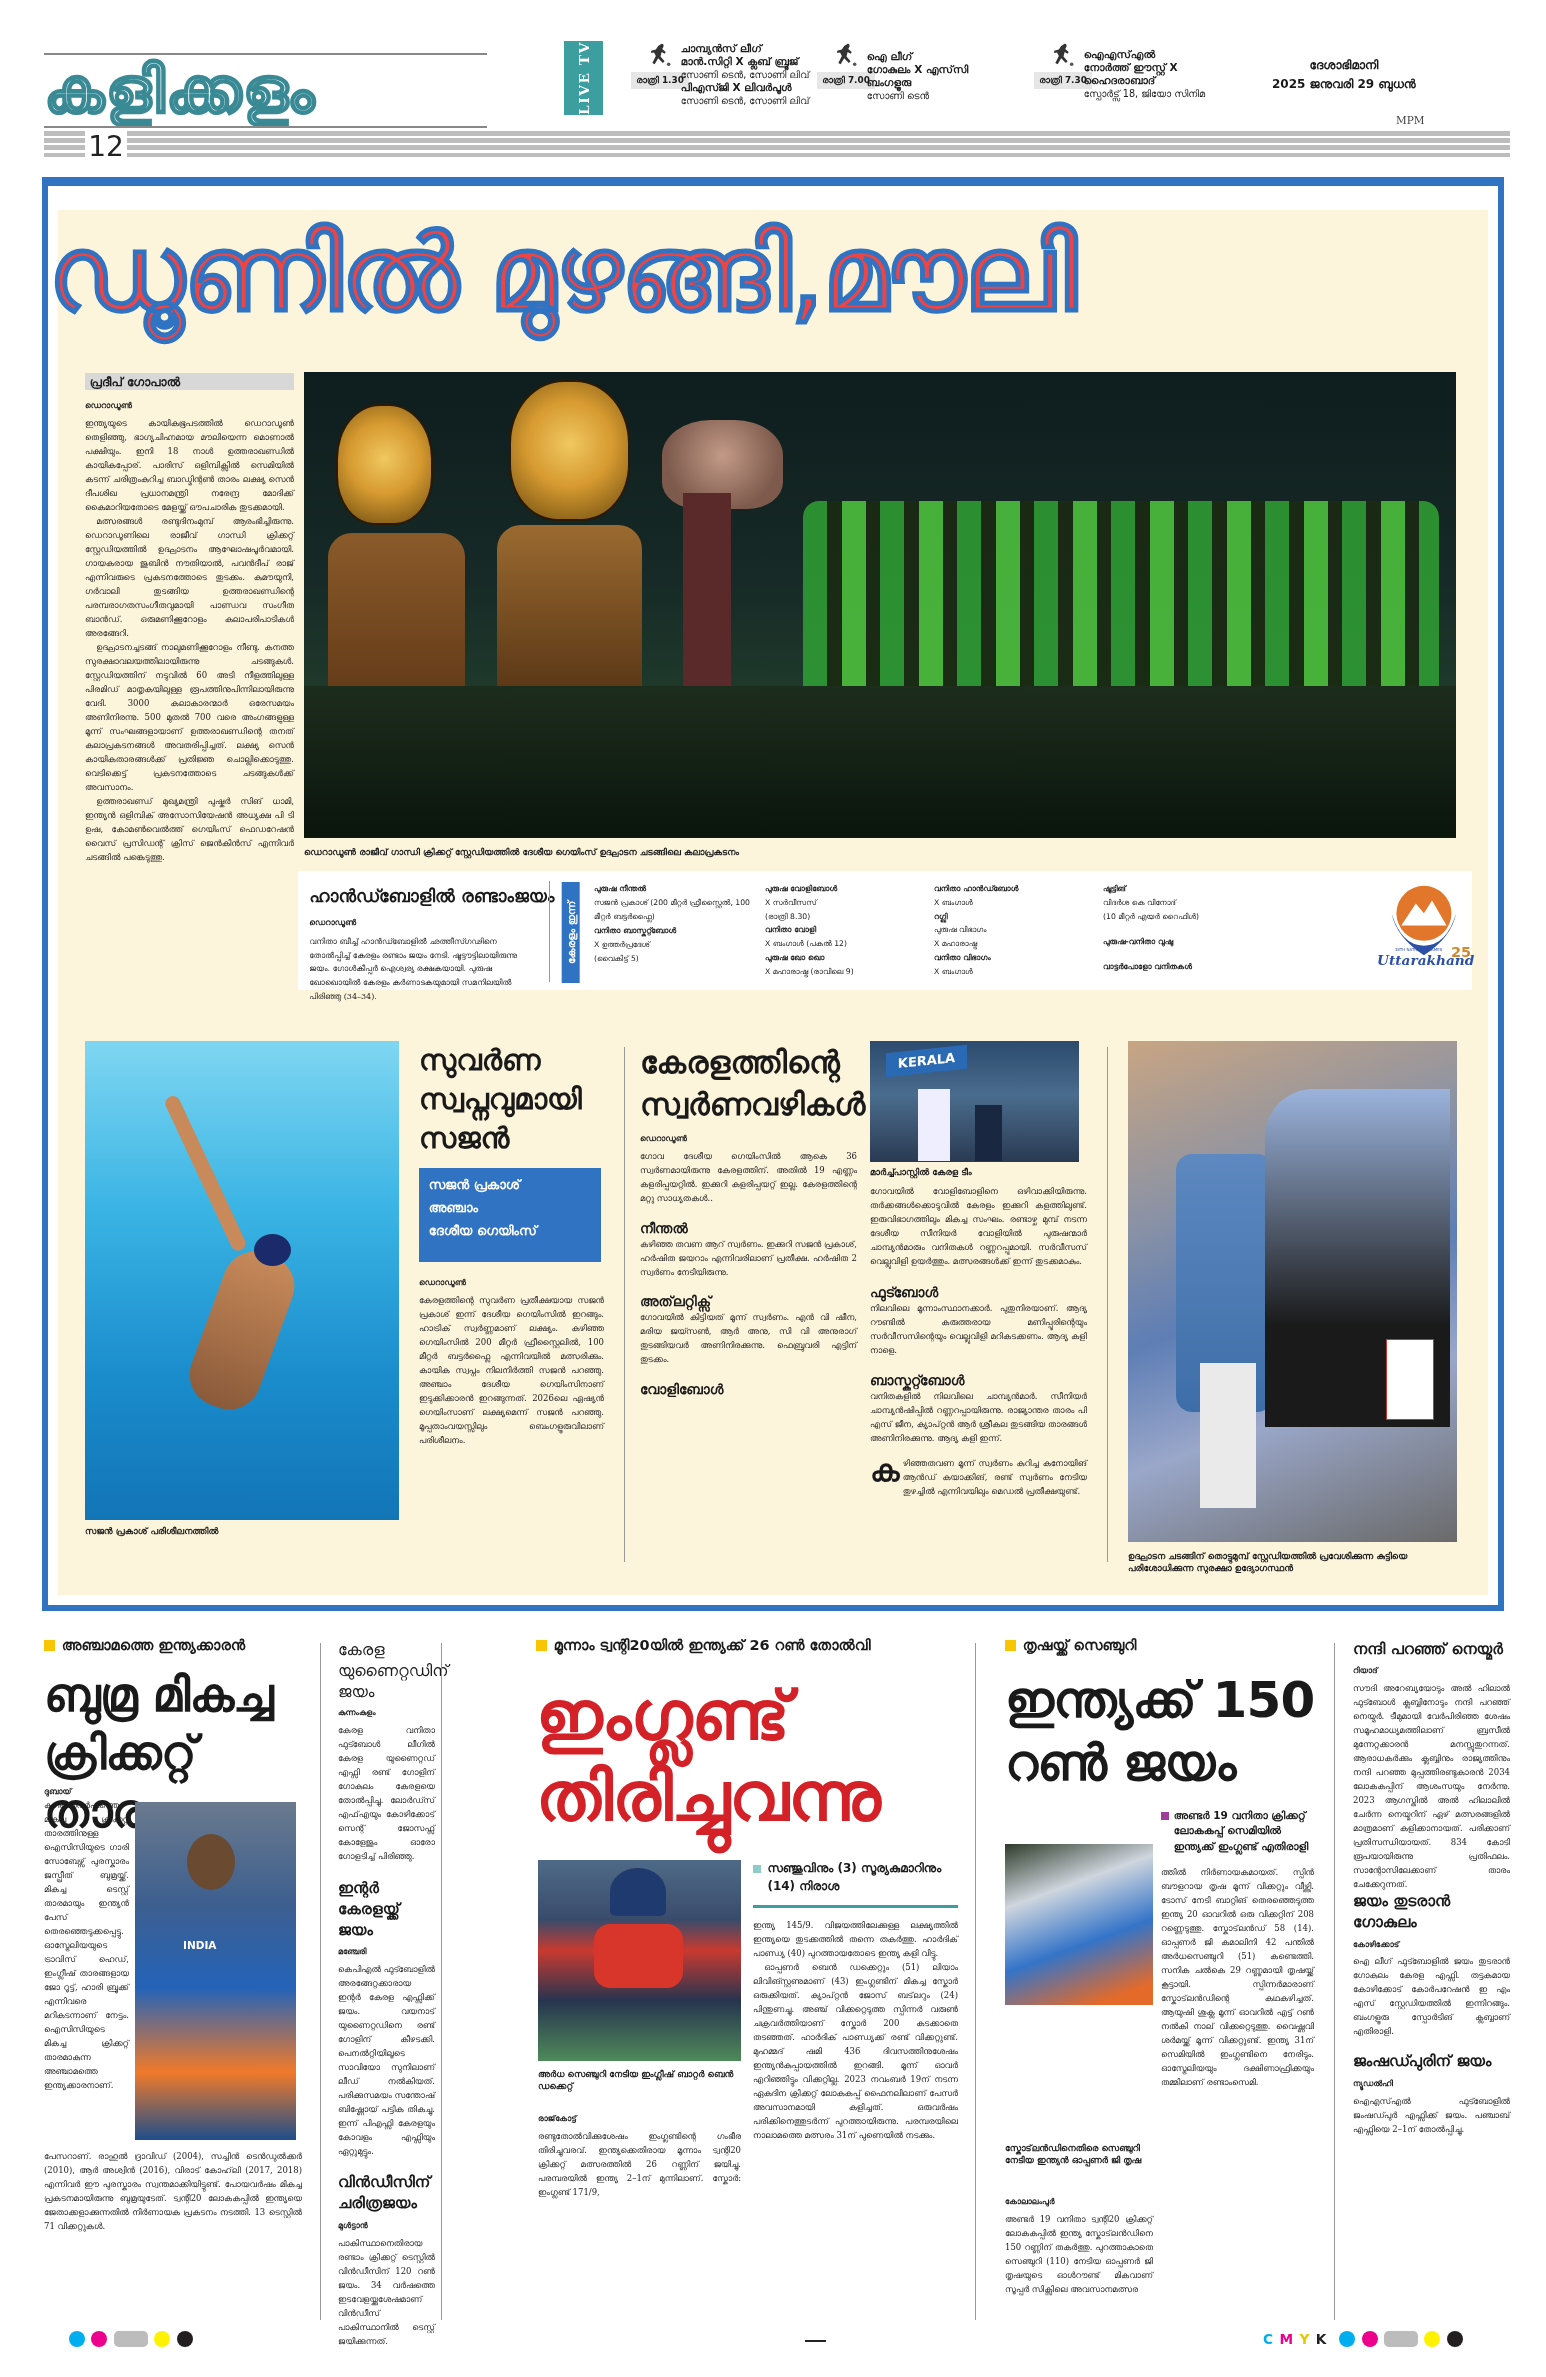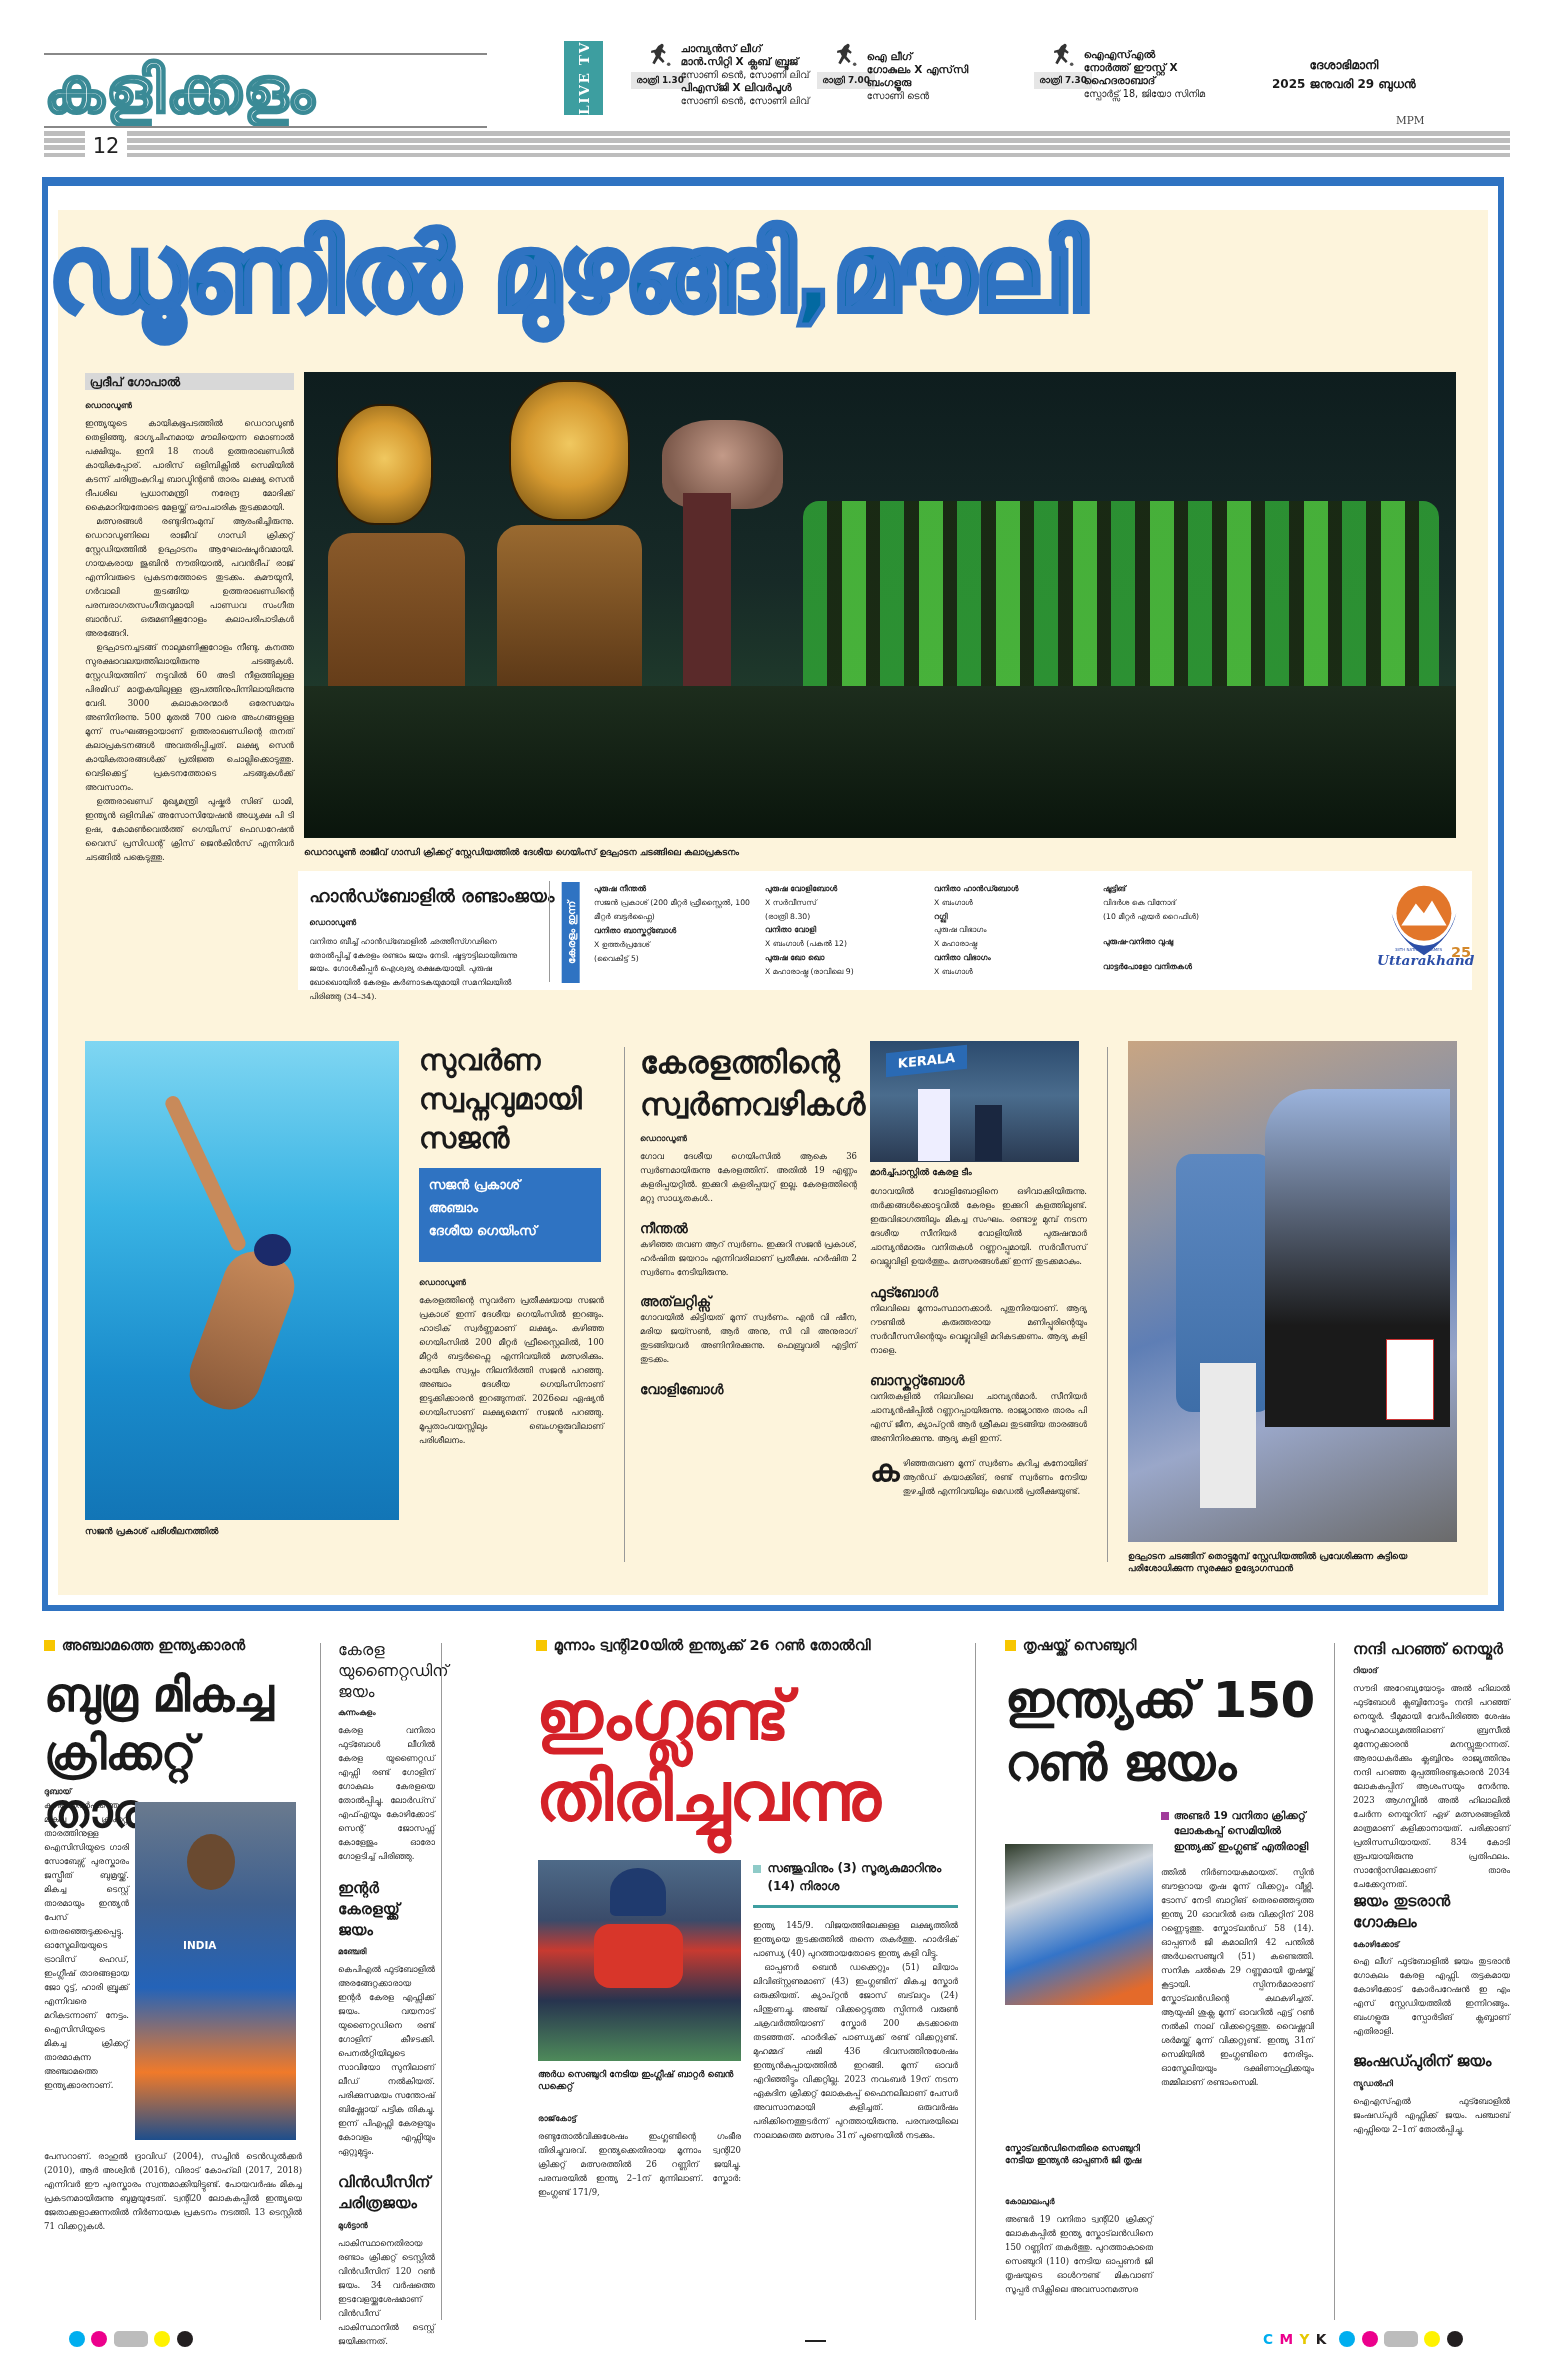--- a/index.html
+++ b/index.html
@@ -3,33 +3,33 @@
 <meta charset="utf-8">
 <style>
 *{box-sizing:border-box;margin:0;padding:0}
 body{width:1546px;height:2377px;background:#fff;font-family:"DejaVu Sans",sans-serif;color:#1a1a1a;position:relative;overflow:hidden}
 .abs{position:absolute}
 
 .mast-line{position:absolute;left:44px;width:443px;height:1.6px;background:#888}
 .logo{position:absolute;left:44px;top:56px;width:443px;height:69px;display:flex;align-items:flex-end;font-family:"DejaVu Sans",sans-serif;font-weight:bold;font-size:63px;line-height:69px;color:transparent;-webkit-text-stroke:2.4px #3a8a96;letter-spacing:1.6px}
 .stripes{position:absolute;left:44px;top:131px;width:1466px;height:31px}
 .stripes div{height:4.8px;background:#bdbdbd;margin-bottom:2.4px}
-.pageno{position:absolute;left:85px;top:131px;width:42px;height:31px;background:#fff;font-size:21px;line-height:31px;text-align:center;color:#222}
+.pageno{position:absolute;left:85px;top:131px;width:42px;height:31px;background:#fff;font-size:28px;line-height:31px;text-align:center;color:#222}
 .live{position:absolute;left:564px;top:41px;width:39px;height:74px;background:#3d9ea0;color:#fff;font-family:"DejaVu Serif",serif;font-weight:bold;font-size:13.7px;display:flex;align-items:center;justify-content:center;writing-mode:vertical-rl;transform:rotate(180deg);letter-spacing:1.6px}
 .tv-item{position:absolute;top:42px;display:flex;gap:4.8px}
 .tv-icon{width:32px;height:47px;display:flex;flex-direction:column;align-items:center}
 .tv-time{background:#e6e6e6;font-size:8.9px;padding:3.2px 4.8px;font-weight:bold;margin-top:1.6px;white-space:nowrap}
 .tv-text{font-size:9.7px;line-height:13px}
 .tv-text b{font-size:10.5px;display:block}
 .pubinfo{position:absolute;left:1272px;top:56px;text-align:center;font-size:12px;line-height:19.3px;font-weight:bold}
 .mpm{position:absolute;left:1396px;top:114px;font-size:10.5px;color:#444;font-family:"DejaVu Serif",serif}
 
 .frame{position:absolute;left:42px;top:177px;width:1462px;height:1434px;border:6.4px solid #2f73c2;border-top-width:9.7px;background:#fff;padding:9.7px}
 .frame-inner{position:absolute;left:9.7px;top:24px;right:9.7px;bottom:9.7px;background:#fdf4dc}
-.headline{position:absolute;left:48px;top:201px;width:1486px;height:145px;font-size:106px;line-height:145px;font-weight:bold;color:#0369a1;-webkit-text-stroke:4.8px #2f73c2;letter-spacing:-1.6px;white-space:nowrap;overflow:hidden}
+.headline{position:absolute;left:48px;top:201px;width:1486px;height:145px;font-size:106px;line-height:145px;font-weight:normal;color:#ef4444;-webkit-text-stroke:4.8px #2f73c2;letter-spacing:-1.6px;white-space:nowrap;overflow:hidden}
 .byline{position:absolute;left:85px;top:373px;width:209px;background:#d8d8d8;font-weight:bold;font-size:12px;padding:1.6px 4.8px}
 .dateline{font-weight:bold;font-size:8px;margin:6.4px 0 4.8px}
 .body-text{font-family:"DejaVu Serif",serif;font-size:8.5px;line-height:14px;text-align:justify}
 .body-text p{text-indent:11.3px}
 .body-text p:first-child{text-indent:0}
 .photo{position:absolute;overflow:hidden}
 .caption{position:absolute;font-weight:bold;font-size:8.9px;line-height:12px}
 
 .hero{left:304px;top:372px;width:1152px;height:466px;background:linear-gradient(180deg,#0e1d1e 0%,#172a27 45%,#1f3a2b 70%,#0d1a12 100%)}
 .tiger{position:absolute;border-radius:45% 45% 40% 40%;background:radial-gradient(circle at 50% 45%,#f0c860 0%,#d69a30 45%,#6a4a10 100%);border:2.4px solid #2a1a05}

